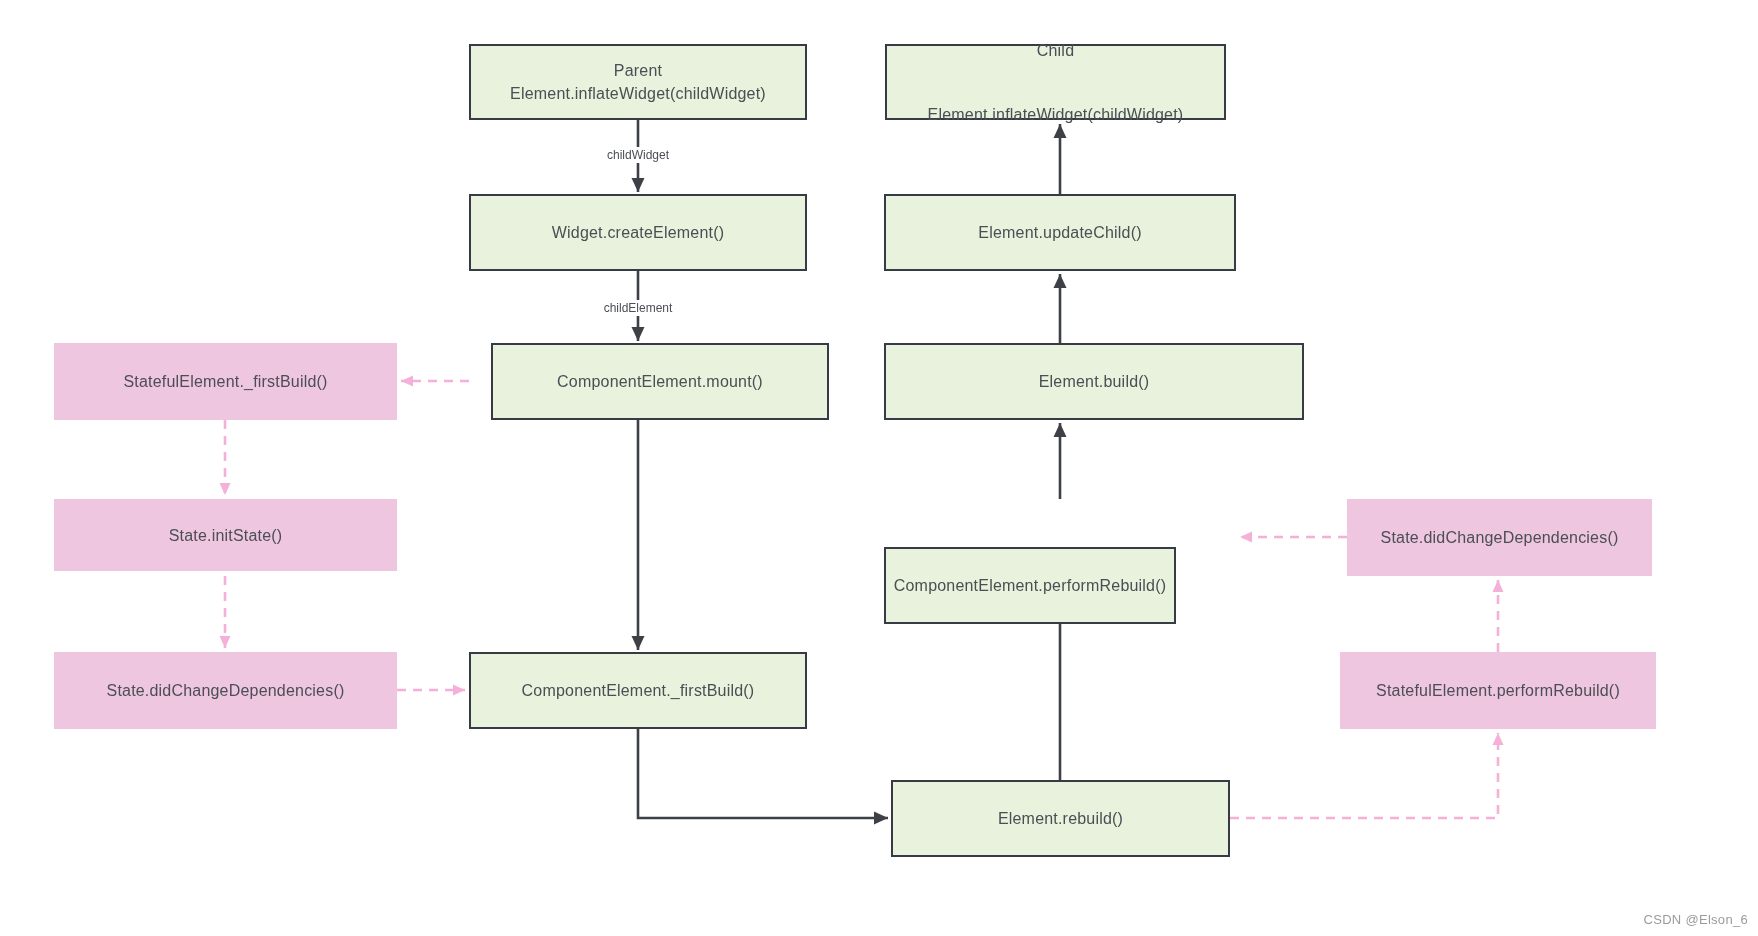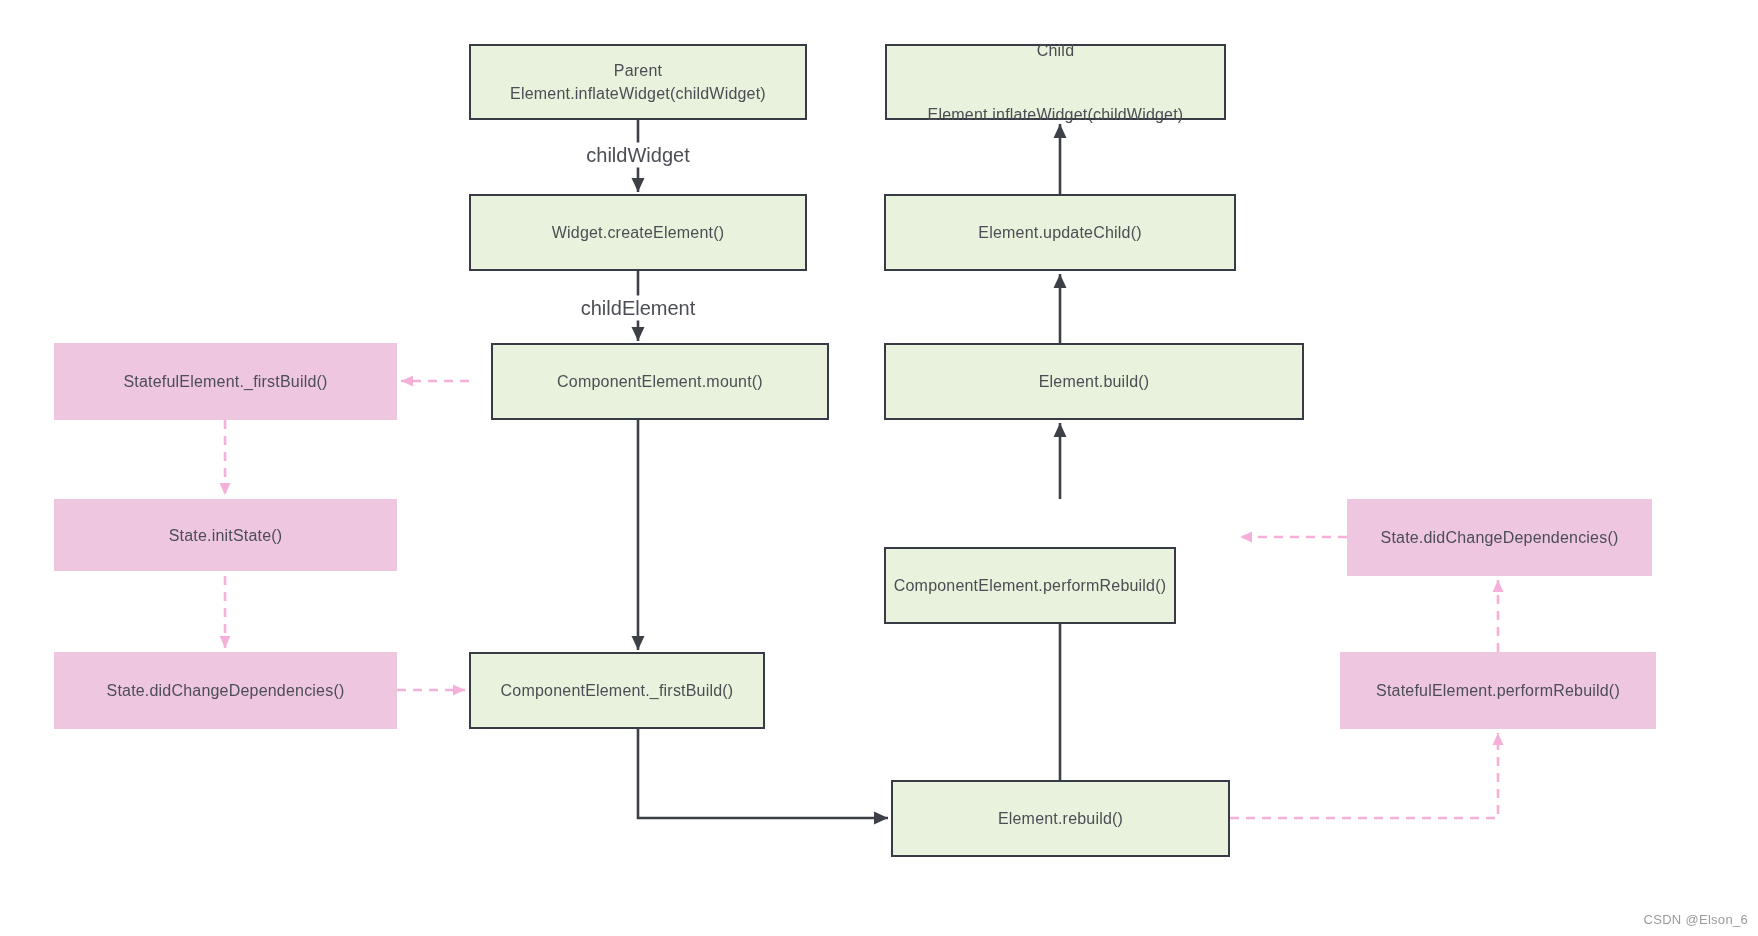--- a/index.html
+++ b/index.html
@@ -25,21 +25,21 @@
   .node{
     position:absolute;box-sizing:border-box;
     display:flex;flex-direction:column;align-items:center;justify-content:center;
     text-align:center;font-size:16px;line-height:23px;color:var(--text);
     letter-spacing:0.2px;
   }
   .node.green{background:var(--green-fill);border:2.5px solid var(--green-border);}
   .node.pink{background:var(--pink-fill);border:none;}
   .edge-label{
     position:absolute;transform:translate(-50%,-50%);
-    background:var(--bg);padding:1px 6px;font-size:20px;color:var(--text);
+    background:var(--bg);padding:1px 6px;font-size:12px;color:var(--text);
     white-space:nowrap;z-index:3;
   }
   .watermark{
     position:absolute;right:10px;bottom:9px;font-size:13px;color:var(--watermark);
     letter-spacing:0.3px;
   }
 </style>
 </head>
 <body>
 
@@ -105,21 +105,21 @@
       </div>
       <div class="node green" style="left: 884px; top: 499px; width: 292px; height: 77px; margin-top: 48px;">
         <span>ComponentElement.performRebuild()</span>
       </div>
       <div class="node pink" style="left: 1347px; top: 499px; width: 305px; height: 77px;">
         <span>State.didChangeDependencies()</span>
       </div>
       <div class="node pink" style="left: 54px; top: 652px; width: 343px; height: 77px;">
         <span>State.didChangeDependencies()</span>
       </div>
-      <div class="node green" style="left: 469px; top: 652px; width: 296px; height: 77px;">
+      <div class="node green" style="left: 469px; top: 652px; width: 338px; height: 77px;">
         <span>ComponentElement._firstBuild()</span>
       </div>
       <div class="node pink" style="left: 1340px; top: 652px; width: 316px; height: 77px;">
         <span>StatefulElement.performRebuild()</span>
       </div>
       <div class="node green" style="left: 891px; top: 780px; width: 339px; height: 77px;">
         <span>Element.rebuild()</span>
       </div>
     </div>
 

